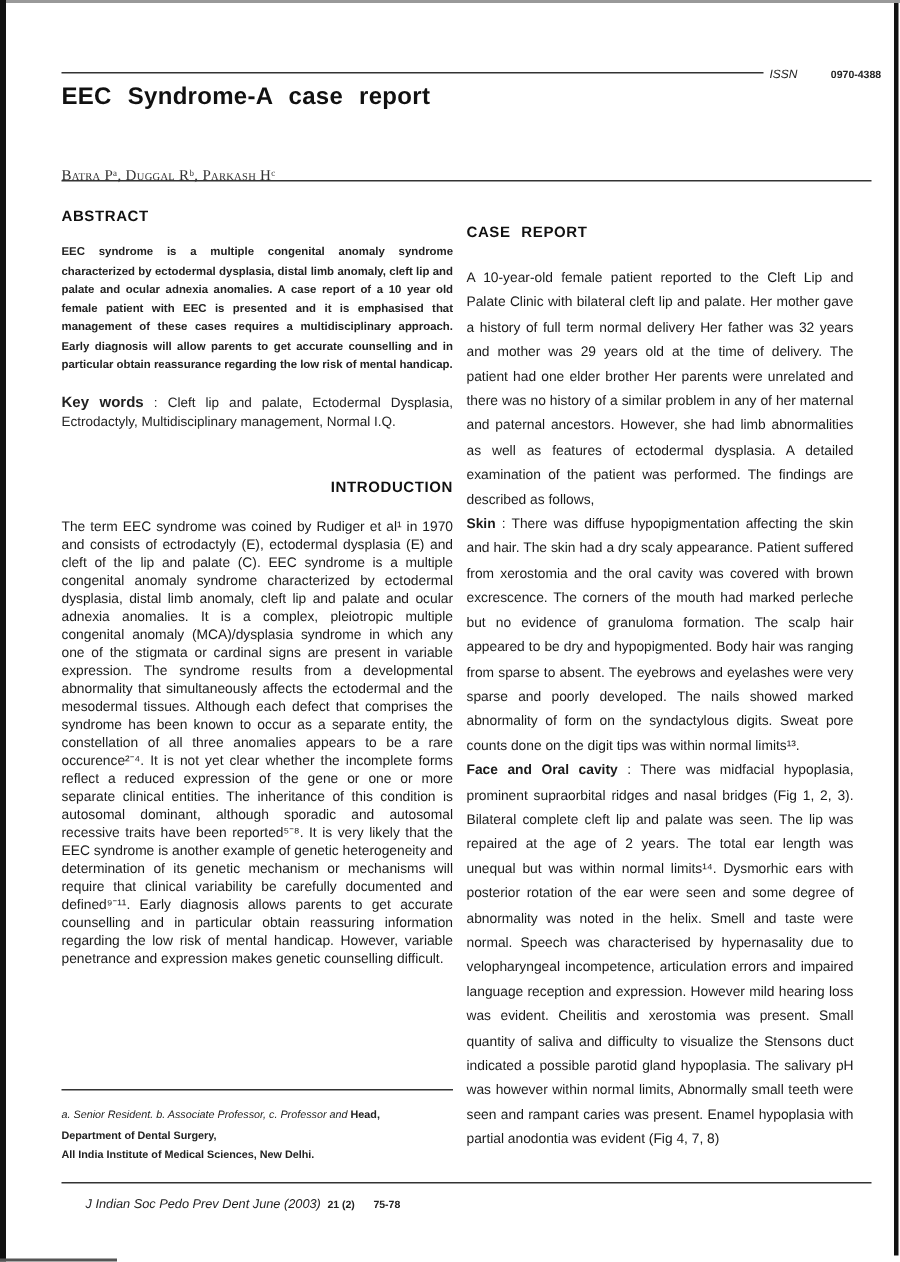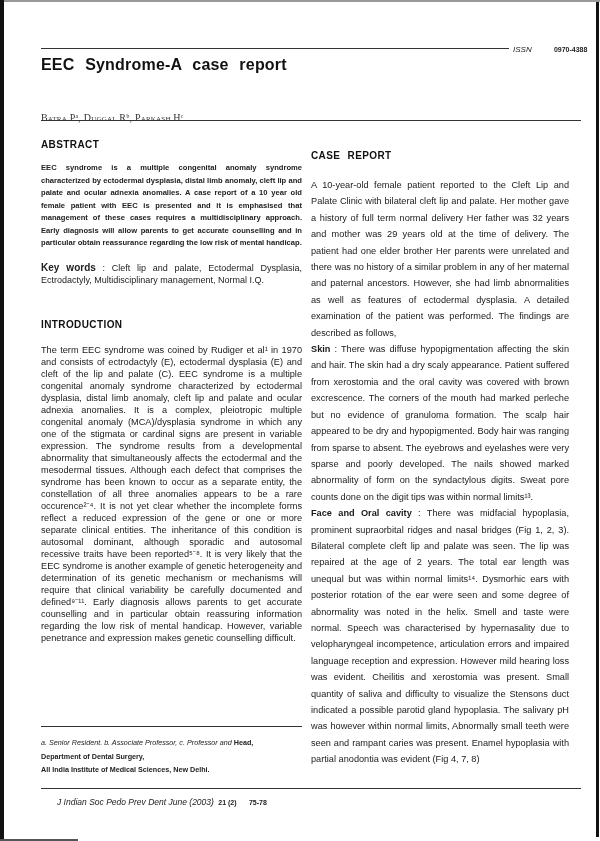--- a/index.html
+++ b/index.html
@@ -41,21 +41,21 @@
     font-size: 10px; font-weight: bold; margin: 0; letter-spacing: 0.4px; word-spacing: 4px;
   }
   .abstract-text {
     font-size: 7.6px; font-weight: bold; line-height: 12.5px; text-align: justify;
     margin: 12px 0 0 0; color: #222;
   }
   .keywords {
     font-size: 9px; line-height: 12.5px; margin: 12px 0 0 0; color: #222; text-align: justify;
   }
   .keywords .kw-label { font-weight: bold; font-size: 10px; }
-  .intro-heading { margin-top: 32px; }
+  .intro-heading { margin-top: 32px; text-align: right; }
   .body-text {
     font-size: 9.2px; line-height: 12px; text-align: justify; margin: 14px 0 4px 0; color: #1a1a1a;
   }
   .case-text {
     font-size: 9.2px; line-height: 16.4px; text-align: justify; margin: 16px 0 0 0; color: #1a1a1a;
   }
   .case-para { margin: 0; }
   .case-para .para-label { font-weight: bold; }
 
   .affiliation {

